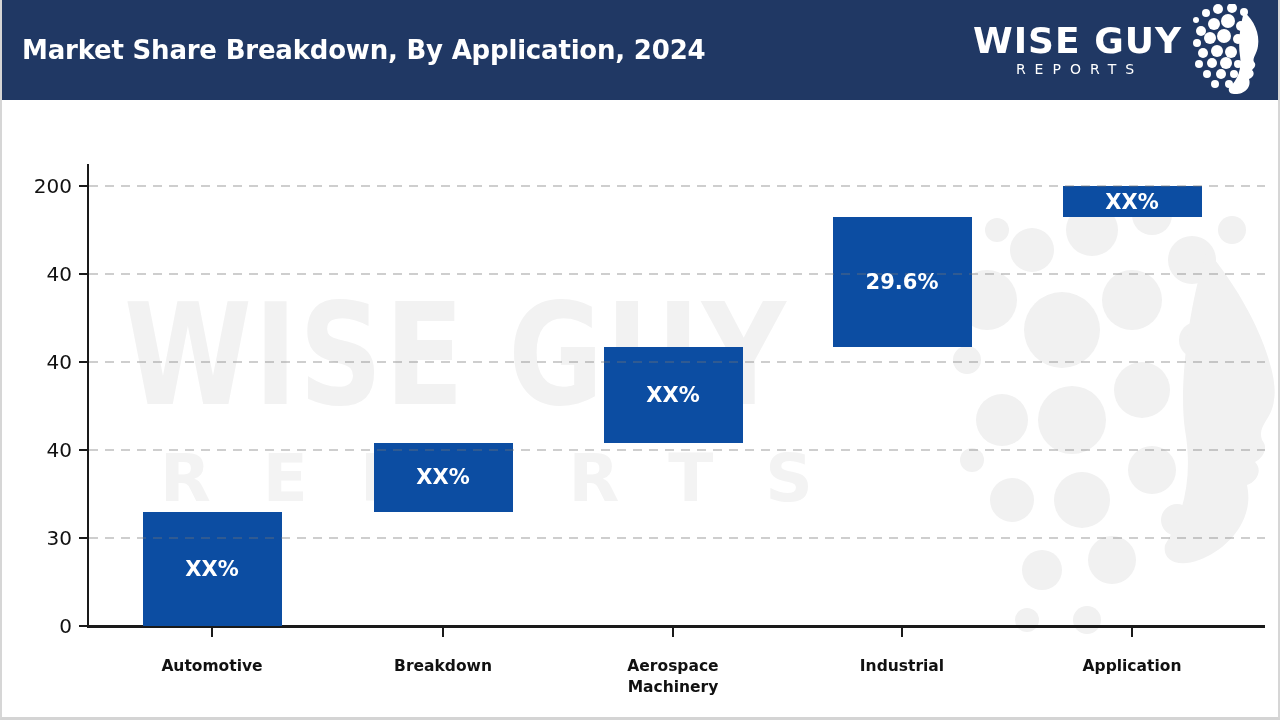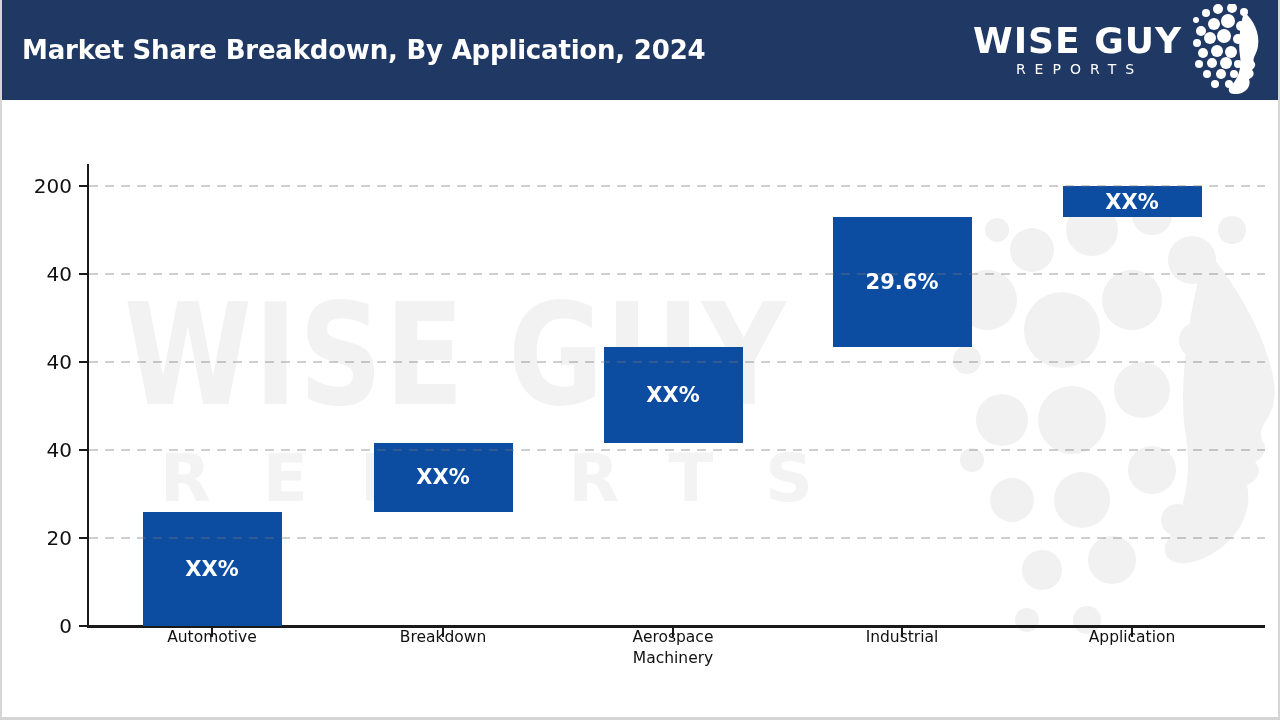--- a/index.html
+++ b/index.html
@@ -28,21 +28,21 @@
   .spine-y { position:absolute; left:85px; top:164px; width:2px; height:464px; background:#1a1a1a; }
   .spine-x { position:absolute; left:85px; top:625px; width:1178px; height:3px; background:#1a1a1a; }
   .gridline { position:absolute; left:87px; width:1176px; height:2px; z-index:5;
               background:repeating-linear-gradient(90deg, rgba(115,115,115,0.35) 0 9px, transparent 9px 16px); }
   .bar { position:absolute; z-index:3; }
   .bar-label { position:absolute; z-index:6; color:#fff; font-weight:bold; font-size:21px; text-align:center; }
   .ytick-mark { position:absolute; width:9px; height:2px; background:#1a1a1a; left:77px; }
   .ytick-label { position:absolute; width:60px; text-align:right; right:1206px; font-size:20px; color:#111;
                  line-height:20px; }
   .xtick-mark { position:absolute; width:2px; height:9px; background:#1a1a1a; top:628px; }
-  .xtick-label { position:absolute; top:627px; width:150px; text-align:center; font-size:15.5px; font-weight:normal;
+  .xtick-label { position:absolute; top:656px; width:150px; text-align:center; font-size:15.5px; font-weight:bold;
                  color:#111; line-height:21px; }
 </style>
 </head>
 <body>
 
 <div id="app">
 
   <div class="header" style="background: rgb(32, 56, 100);">
     <div class="title">Market Share Breakdown, By Application, 2024</div>
     <div class="logo">
@@ -133,21 +133,21 @@
         <div class="bar-label" style="left: 830.5px; width: 139px; top: 269.36px; line-height: 26px;">29.6%</div>
         <div class="bar" style="left: 1060.5px; top: 186px; width: 139px; height: 31.24px; background: rgb(12, 77, 162);"></div>
         <div class="bar-label" style="left: 1060.5px; width: 139px; top: 188.62px; line-height: 26px;">XX%</div>
       </div>
     <div class="spine-y"></div>
     <div class="spine-x"></div>
     <div id="yticks">
         <div class="ytick-mark" style="top: 625px;"></div>
         <div class="ytick-label" style="top: 616px;">0</div>
         <div class="ytick-mark" style="top: 537px;"></div>
-        <div class="ytick-label" style="top: 528px;">20</div>
+        <div class="ytick-label" style="top: 528px;">30</div>
         <div class="ytick-mark" style="top: 449px;"></div>
         <div class="ytick-label" style="top: 440px;">40</div>
         <div class="ytick-mark" style="top: 361px;"></div>
         <div class="ytick-label" style="top: 352px;">40</div>
         <div class="ytick-mark" style="top: 273px;"></div>
         <div class="ytick-label" style="top: 264px;">40</div>
         <div class="ytick-mark" style="top: 185px;"></div>
         <div class="ytick-label" style="top: 176px;">200</div>
       </div>
     <div id="xticks">

